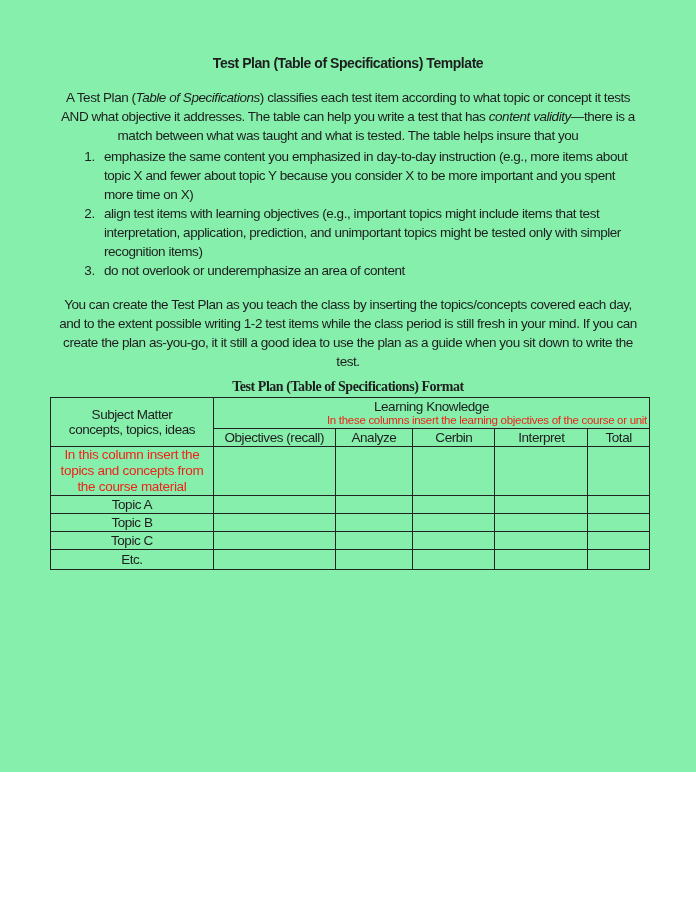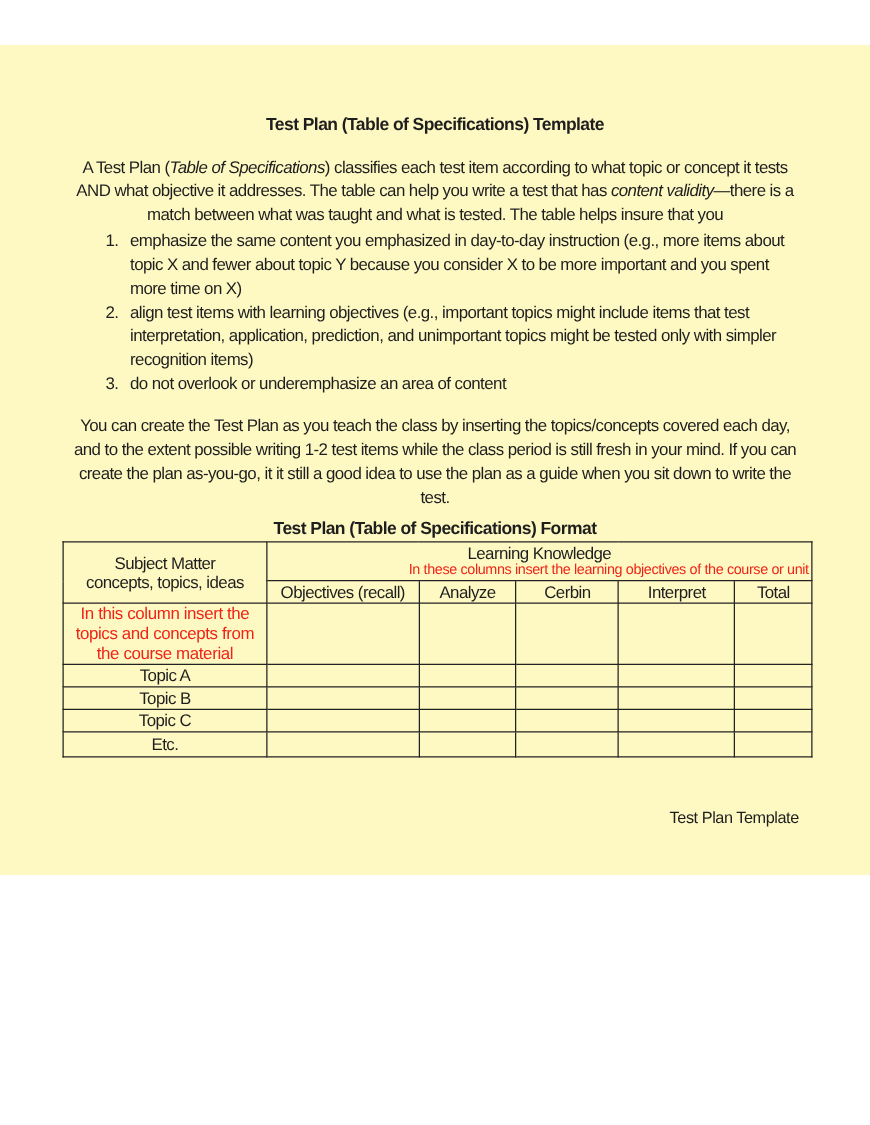--- a/index.html
+++ b/index.html
@@ -1,25 +1,24 @@
 <!DOCTYPE html>
 <html><head>
 <meta charset="utf-8">
 <style>
   * { box-sizing: border-box; }
   html, body { margin: 0; padding: 0; background: #ffffff; }
   .page {
     position: relative;
     width: 696px;
-    height: 664px;
-    background: #fef9c3;
+    height: 772px;
+    background: #86efac;
     font-family: "Liberation Sans", sans-serif;
     color: #1e1e1e;
     overflow: hidden;
-    margin-top: 36px;
   }
   .content {
     position: absolute;
     top: 0;
     left: 57px;
     width: 582px;
     padding-top: 54px;
     font-size: 13.5px;
     line-height: 19px;
     letter-spacing: -0.45px;
@@ -37,20 +36,21 @@
   ol.points {
     margin: 0 0 15px 0;
     padding-left: 41px;
   }
   ol.points li { padding-left: 6px; }
   .table-title {
     margin: 0 0 1px 0;
     text-align: center;
     font-weight: 700;
     font-size: 14px;
+    font-family: Liberation Serif, serif;
   }
   table.spec {
     width: 600px;
     margin-left: -7px;
     border-collapse: collapse;
     table-layout: fixed;
   }
   table.spec td, table.spec th {
     border: 1px solid #222222;
     padding: 0 2px;
@@ -171,15 +171,14 @@
           <td></td>
           <td></td>
           <td></td>
         </tr>
       </tbody>
     </table>
 
   </div>
 
   <div class="footer">
-    <div>Test Plan Template</div>
   </div>
 </div>
 
 </body></html>

